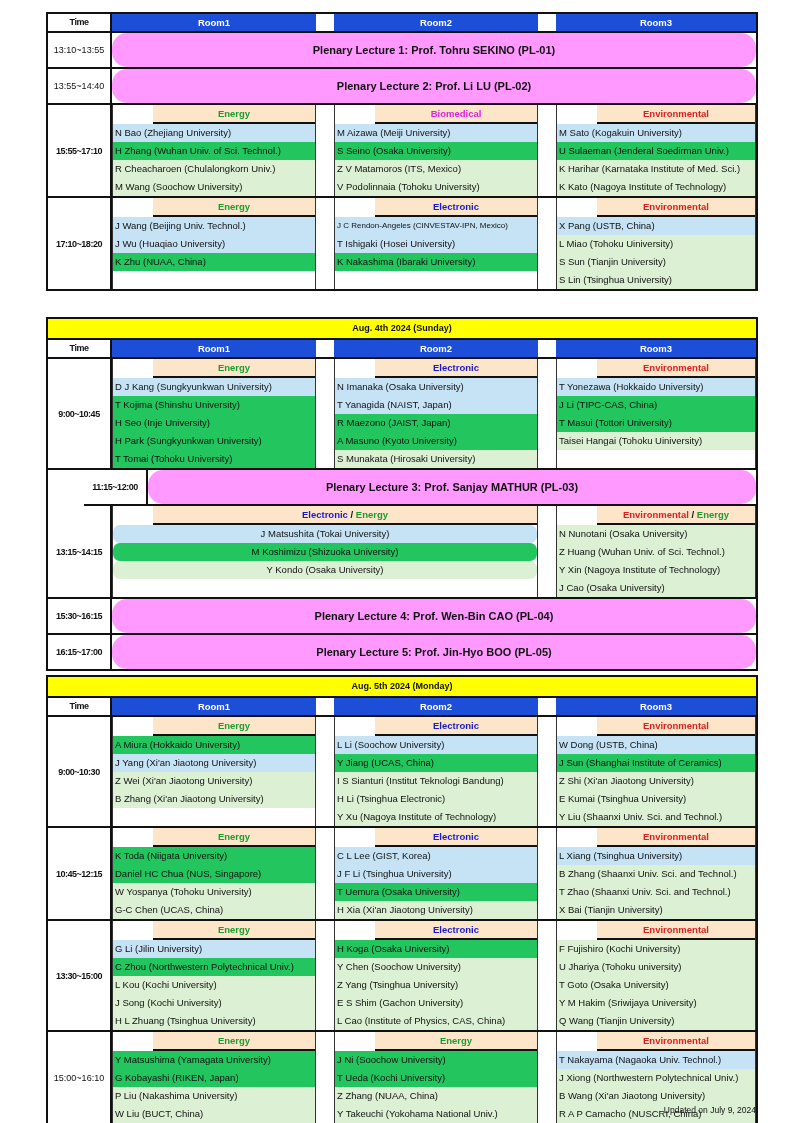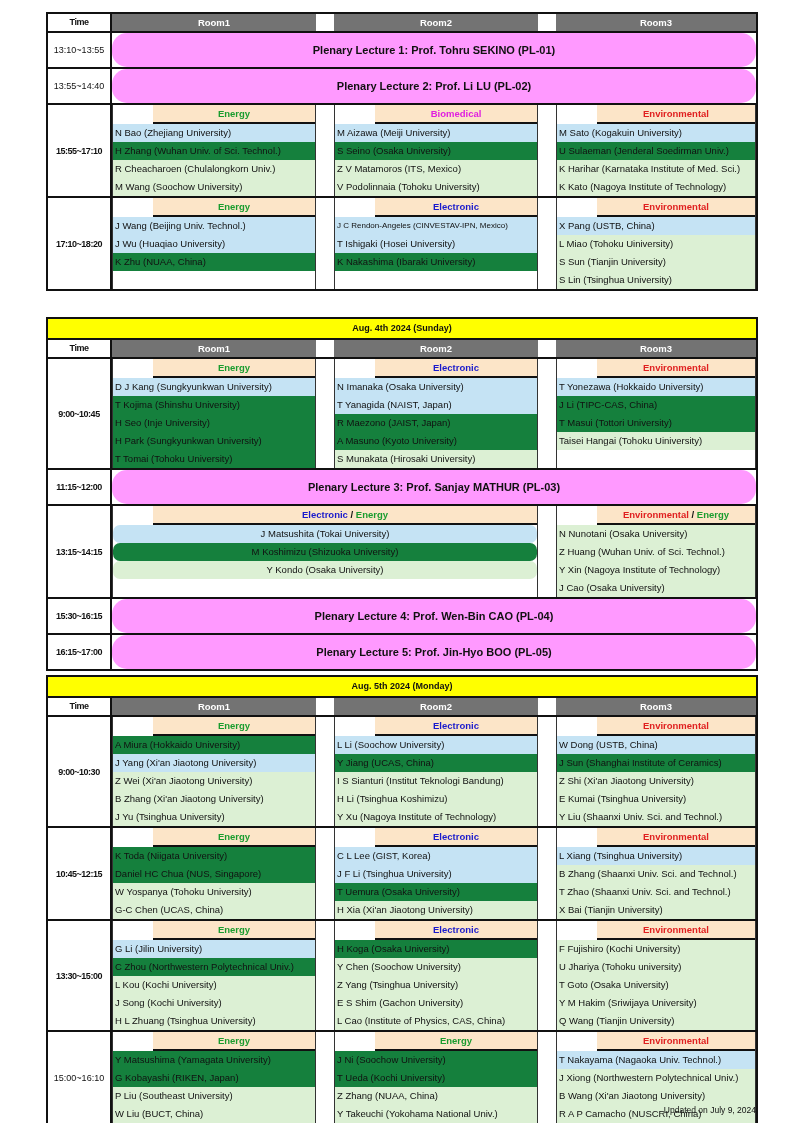--- a/index.html
+++ b/index.html
@@ -3,33 +3,33 @@
 <meta charset="utf-8">
 <style>
   html,body{margin:0;padding:0;background:#fff;}
   body{width:794px;height:1123px;position:relative;font-family:"Liberation Sans",sans-serif;font-size:9.5px;color:#111;}
   .day{position:absolute;left:46px;width:712px;border:2px solid #111;box-sizing:border-box;background:#fff;}
   .row{display:flex;}
   .dayhdr{background:#ffff00;text-align:center;font-weight:bold;font-size:9px;height:19px;line-height:19px;border-bottom:2px solid #111;}
   .hdr{height:17px;line-height:17px;border-bottom:2px solid #111;}
   .tcol{width:64px;flex:0 0 64px;border-right:2px solid #111;box-sizing:border-box;display:flex;align-items:center;justify-content:center;font-size:9px;}
   .tcol.b{font-weight:bold;letter-spacing:-0.5px;}
-  .room{background:#737373;color:#fff;text-align:center;font-weight:bold;font-size:9.5px;}
+  .room{background:#1d4ed8;color:#fff;text-align:center;font-weight:bold;font-size:9.5px;}
   .gap{width:18px;flex:0 0 18px;background:#fff;}
   .r1{width:204px;flex:0 0 204px;}
   .r2{width:204px;flex:0 0 204px;}
   .r3{flex:1 1 auto;}
   .plen{flex:1;background:#ff99ff;display:flex;align-items:center;justify-content:center;font-weight:bold;font-size:11px;border-radius:15px;}
   .sess{border-bottom:2px solid #111;}
   .col{display:flex;flex-direction:column;box-sizing:border-box;border-left:1px solid #333;border-right:1px solid #333;}
   .topic{background:#fce5c8;text-align:center;font-weight:bold;height:17px;line-height:17px;border-bottom:2px solid #111;font-size:9.5px;margin-left:40px;}
   .item{height:18px;line-height:18px;padding-left:2px;white-space:nowrap;overflow:hidden;font-size:9.5px;}
   .item.c{text-align:center;padding-left:0;border-radius:7px;}
   .blue{background:#c5e3f4;}
-  .pink{background:#15803d;}
+  .pink{background:#22c55e;}
   .green{background:#dcf0d4;}
   .white{background:#fff;}
   .t-energy{color:#1a9c2f;}
   .t-bio{color:#e020e0;}
   .t-env{color:#e02020;}
   .t-elec{color:#1a1acc;}
   .small{font-size:8px;}
   .footer{position:absolute;right:38px;top:1105px;font-size:8.5px;}
 </style>
 </head>
@@ -138,21 +138,21 @@
     <div class="gap"></div>
     <div class="r3 col">
       <div class="topic t-env">Environmental</div>
       <div class="item blue">T Yonezawa (Hokkaido University)</div>
       <div class="item pink">J Li (TIPC-CAS, China)</div>
       <div class="item pink">T Masui (Tottori University)</div>
       <div class="item green">Taisei Hangai (Tohoku Uiniversity)</div>
       <div class="item white"></div>
     </div>
   </div>
-  <div class="row sess" style="height:34px;">
+  <div class="row sess" style="height:34px;margin-left:36px;">
     <div class="tcol b">11:15~12:00</div>
     <div class="plen">Plenary Lecture 3: Prof. Sanjay MATHUR (PL-03)</div>
   </div>
   <div class="row sess">
     <div class="tcol b">13:15~14:15</div>
     <div class="col" style="width:426px;flex:0 0 426px;">
       <div class="topic"><span class="t-elec">Electronic</span><span> / </span><span class="t-energy">Energy</span></div>
       <div class="item c blue">J Matsushita (Tokai University)</div>
       <div class="item c pink">M Koshimizu (Shizuoka University)</div>
       <div class="item c green">Y Kondo (Osaka University)</div>
@@ -189,29 +189,28 @@
   </div>
 
   <div class="row sess">
     <div class="tcol b">9:00~10:30</div>
     <div class="r1 col">
       <div class="topic t-energy">Energy</div>
       <div class="item pink">A Miura (Hokkaido University)</div>
       <div class="item blue">J Yang (Xi'an Jiaotong University)</div>
       <div class="item green">Z Wei (Xi'an Jiaotong University)</div>
       <div class="item green">B Zhang (Xi'an Jiaotong University)</div>
-      <div class="item green">J Yu (Tsinghua University)</div>
     </div>
     <div class="gap"></div>
     <div class="r2 col">
       <div class="topic t-elec">Electronic</div>
       <div class="item blue">L Li (Soochow University)</div>
       <div class="item pink">Y Jiang (UCAS, China)</div>
       <div class="item green">I S Sianturi (Institut Teknologi Bandung)</div>
-      <div class="item green">H Li (Tsinghua Koshimizu)</div>
+      <div class="item green">H Li (Tsinghua Electronic)</div>
       <div class="item green">Y Xu (Nagoya Institute of Technology)</div>
     </div>
     <div class="gap"></div>
     <div class="r3 col">
       <div class="topic t-env">Environmental</div>
       <div class="item blue">W Dong (USTB, China)</div>
       <div class="item pink">J Sun (Shanghai Institute of Ceramics)</div>
       <div class="item green">Z Shi (Xi'an Jiaotong University)</div>
       <div class="item green">E Kumai (Tsinghua University)</div>
       <div class="item green">Y Liu (Shaanxi Univ. Sci. and Technol.)</div>
@@ -274,21 +273,21 @@
       <div class="item green">Q Wang (Tianjin University)</div>
     </div>
   </div>
 
   <div class="row">
     <div class="tcol">15:00~16:10</div>
     <div class="r1 col">
       <div class="topic t-energy">Energy</div>
       <div class="item pink">Y Matsushima (Yamagata University)</div>
       <div class="item pink">G Kobayashi (RIKEN, Japan)</div>
-      <div class="item green">P Liu (Southeast University)</div>
+      <div class="item green">P Liu (Nakashima University)</div>
       <div class="item green">W Liu (BUCT, China)</div>
     </div>
     <div class="gap"></div>
     <div class="r2 col">
       <div class="topic t-energy">Energy</div>
       <div class="item pink">J Ni (Soochow University)</div>
       <div class="item pink">T Ueda (Kochi University)</div>
       <div class="item green">Z Zhang (NUAA, China)</div>
       <div class="item green">Y Takeuchi (Yokohama National Univ.)</div>
     </div>

